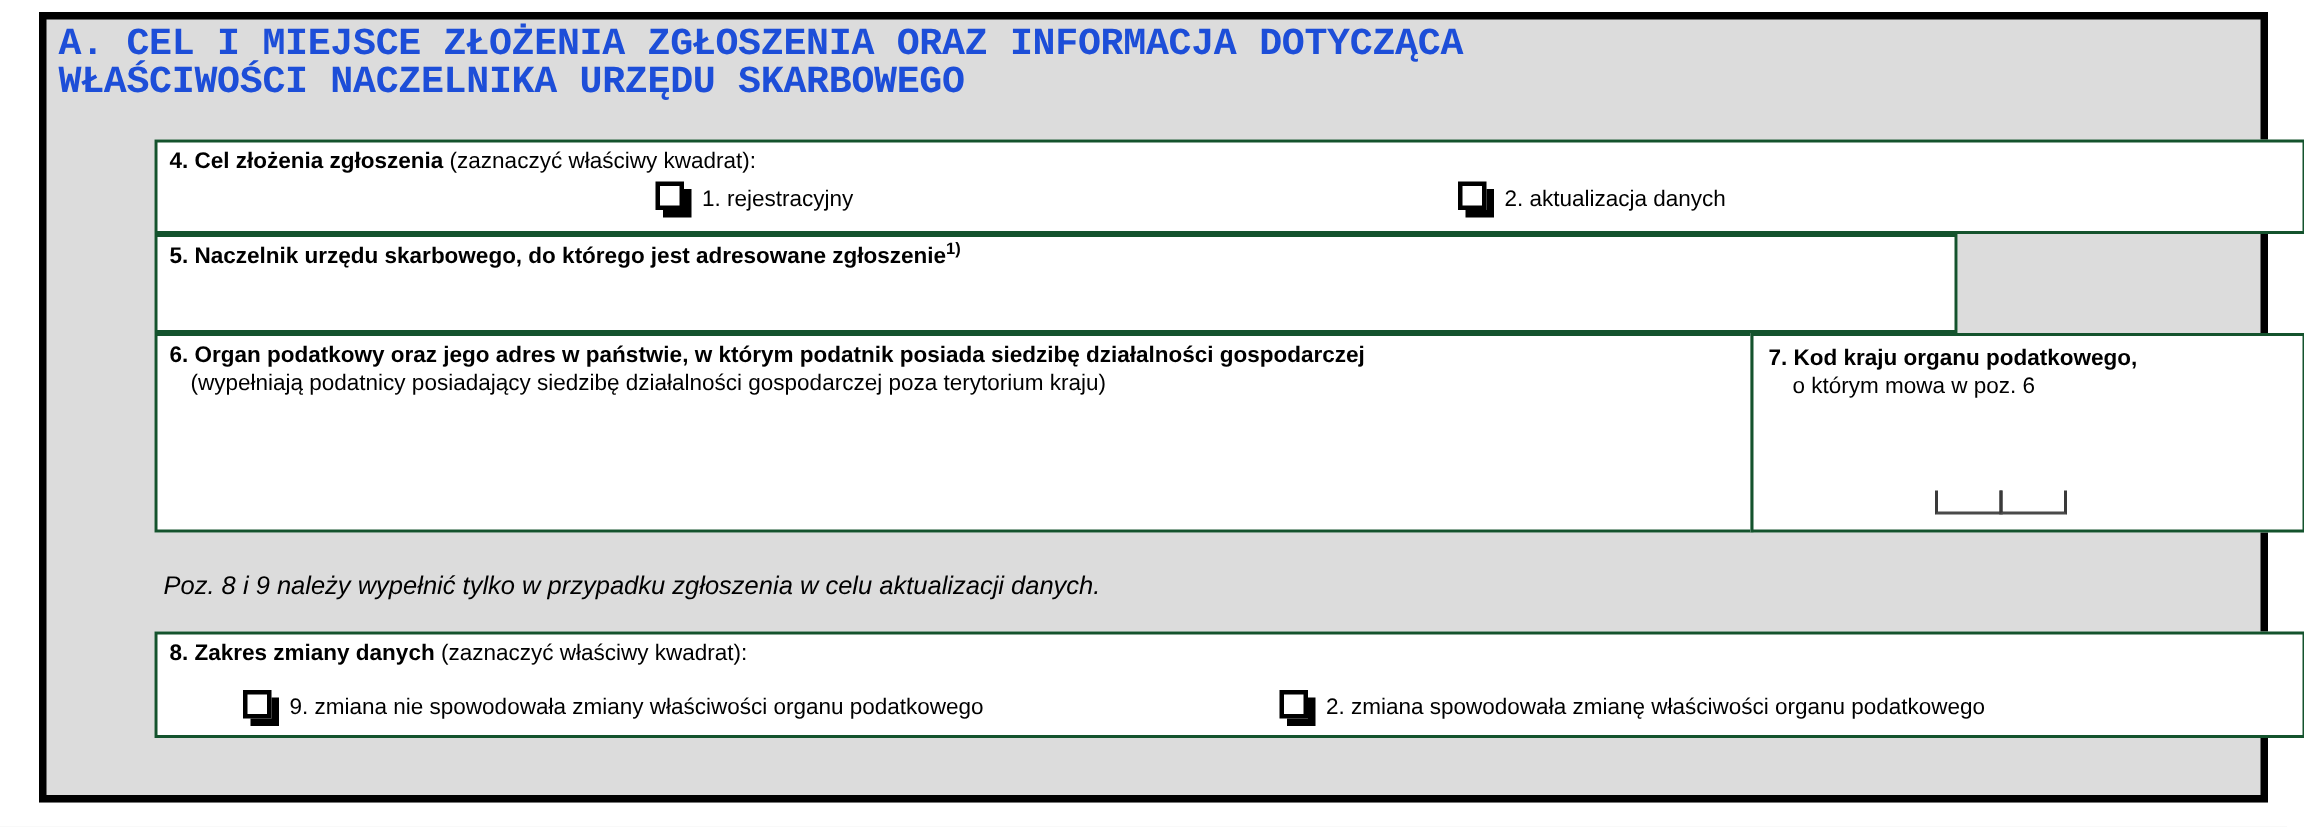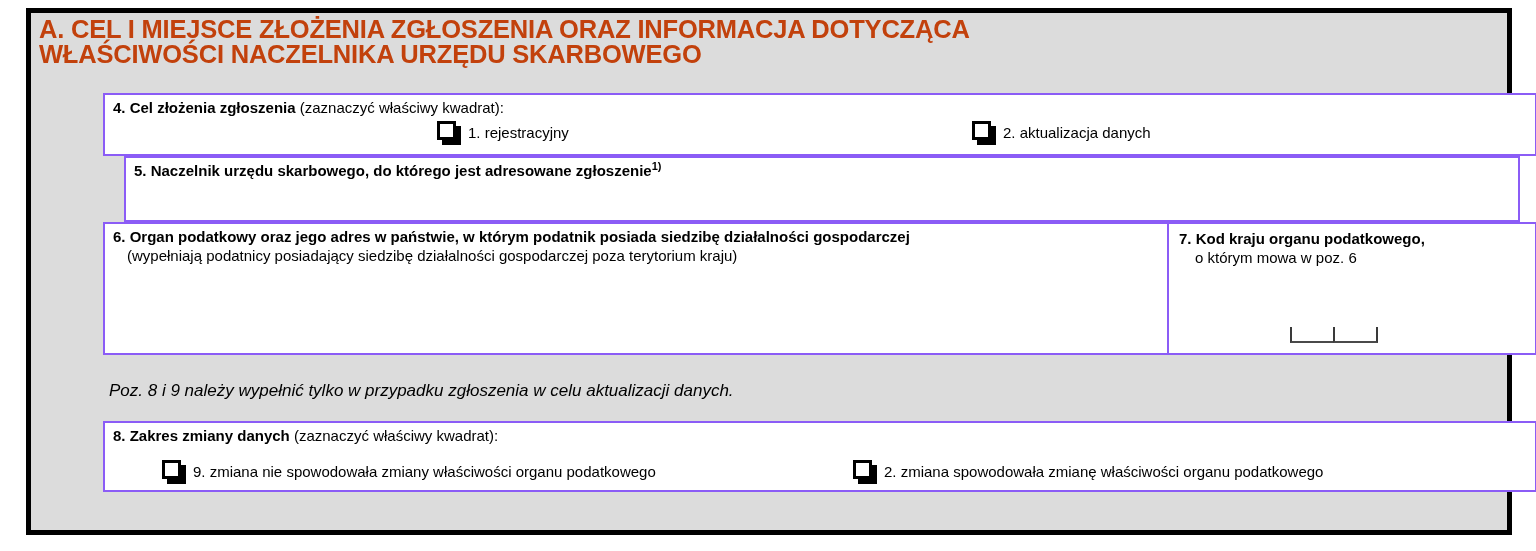--- a/index.html
+++ b/index.html
@@ -35,34 +35,35 @@
   
   .section-title {
     position: absolute;
     left: 8px;
     top: 4px;
     right: 6px;
     font-size: 25.5px;
     font-weight: bold;
     line-height: 25px;
     letter-spacing: -0.2px;
-    color: #c2410c;
+    color: #1d4ed8;
     white-space: pre-line;
+    font-family: Liberation Mono, monospace;
   }
 
   
   .fld {
     position: absolute;
     background: #ffffff;
-    border: 2px solid #8b5cf6;
+    border: 2px solid #14532d;
     box-sizing: border-box;
   }
 
   .fld-4 { left: 72px;  top: 80px;  width: 1434px; height: 63px; }
-  .fld-5 { left: 72px;  top: 143px; width: 1396px; height: 66px; margin-left: 21px; }
+  .fld-5 { left: 72px;  top: 143px; width: 1202px; height: 66px; }
   .fld-6 { left: 72px;  top: 209px; width: 1066px; height: 133px; }
   .fld-7 { left: 1136px;top: 209px; width: 370px;  height: 133px; }
   .fld-8 { left: 72px;  top: 408px; width: 1434px; height: 71px; text-decoration: underline; }
   .fld-9 { left: 72px;  top: 479px; width: 1434px; height: 48px; }
 
   .fld-label {
     position: absolute;
     left: 8px;
     top: 4px;
     right: 6px;

